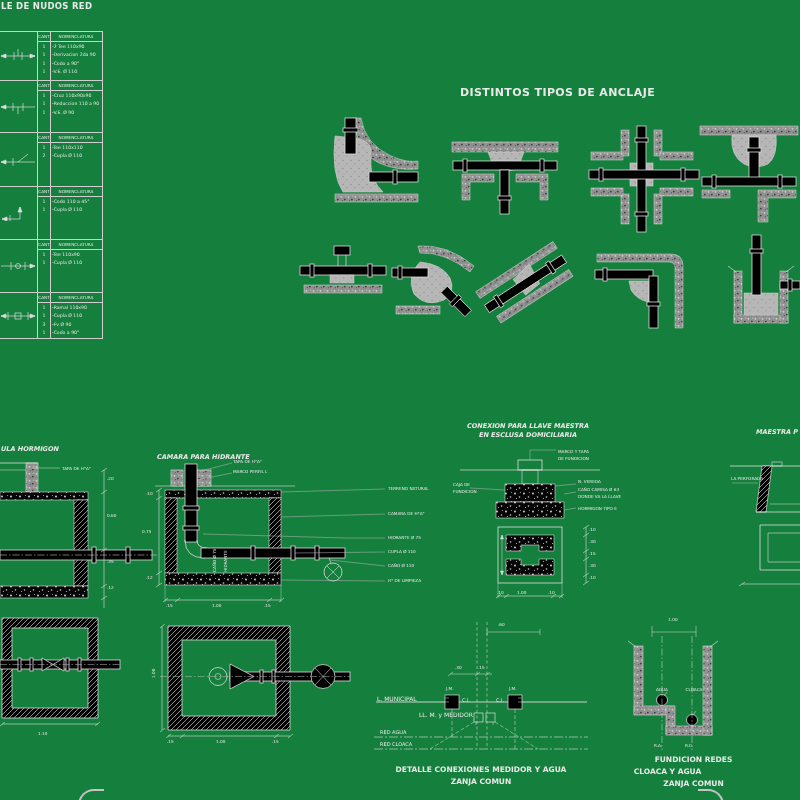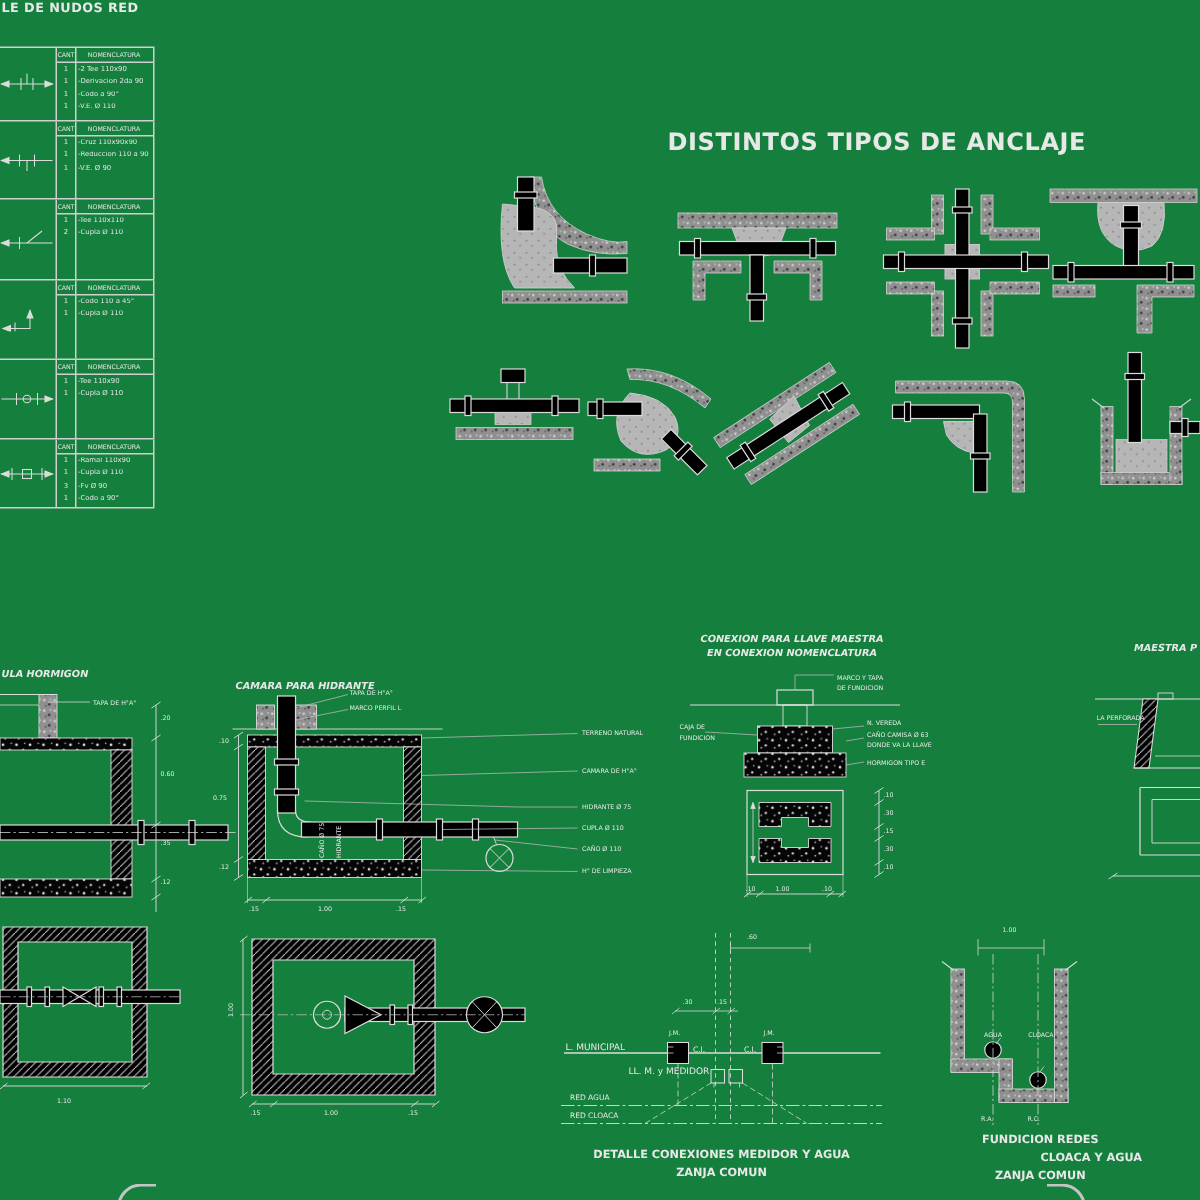--- a/index.html
+++ b/index.html
@@ -6,21 +6,21 @@
   #canvas{position:relative;width:800px;height:800px;background:#15803d;overflow:hidden;font-family:"DejaVu Sans",sans-serif;}
   .lbl{position:absolute;color:#e8e8e8;white-space:nowrap;line-height:1;font-family:"DejaVu Sans",sans-serif;}
   .b{font-weight:bold;}
   .c{text-align:center;}
   .f4{font-size:4.2px;}
   .f5{font-size:5px;}
   .f6{font-size:6px;}
   .f65{font-size:6.5px;font-style:italic;}
   .f7{font-size:7.5px;}
   .f8{font-size:8.5px;letter-spacing:.3px;}
-  .f12{font-size:16px;letter-spacing:.4px;}
+  .f12{font-size:11px;letter-spacing:.4px;}
   .rot{transform:rotate(-90deg);transform-origin:0 0;}
   svg.d{position:absolute;overflow:visible;}
   
   .tbl{position:absolute;left:0;top:31px;width:103px;color:#e4e4e4;}
   .tsec{position:relative;border-top:1px solid #cfcfcf;}
   .tsec.last{border-bottom:1px solid #cfcfcf;}
   .tsym{position:absolute;left:0;top:0;bottom:0;width:37px;display:flex;align-items:center;}
   .tgrid{position:absolute;left:37px;right:0;top:0;bottom:0;border-left:1px solid #cfcfcf;border-right:1px solid #cfcfcf;}
   .vln{position:absolute;left:12px;top:0;bottom:0;border-left:1px solid #cfcfcf;}
   .thead{position:relative;height:9px;border-bottom:1px solid #cfcfcf;display:flex;}
@@ -64,26 +64,26 @@
         <circle cx="3.5" cy="7.5" r="0.6" fill="#bbbbbb"></circle>
       </pattern>
     </defs>
   </svg>
 
   <span class="lbl f8 b" style="left:1px;top:2px">LE DE NUDOS RED</span>
   <span class="lbl f12 b c" style="left:445px;top:87px;width:225px">DISTINTOS TIPOS DE ANCLAJE</span>
   <span class="lbl f65 b" style="left:1px;top:446px">ULA HORMIGON</span>
   <span class="lbl f65 b" style="left:157px;top:454px">CAMARA PARA HIDRANTE</span>
   <span class="lbl f65 b c" style="left:438px;top:423px;width:180px">CONEXION PARA LLAVE MAESTRA</span>
-  <span class="lbl f65 b c" style="left:438px;top:432px;width:180px">EN CONEXION NOMENCLATURA</span>
+  <span class="lbl f65 b c" style="left:438px;top:432px;width:180px">EN ESCLUSA DOMICILIARIA</span>
   <span class="lbl f65 b" style="left:756px;top:429px">MAESTRA P</span>
   <span class="lbl f7 b c" style="left:366px;top:766px;width:230px">DETALLE CONEXIONES MEDIDOR Y AGUA</span>
   <span class="lbl f7 b c" style="left:366px;top:778px;width:230px">ZANJA COMUN</span>
   <span class="lbl f7 b c" style="left:626px;top:756px;width:135px">FUNDICION REDES</span>
-  <span class="lbl f7 b c" style="left:660px;top:768px;width:135px">CLOACA Y AGUA</span>
+  <span class="lbl f7 b c" style="left:600px;top:768px;width:135px">CLOACA Y AGUA</span>
   <span class="lbl f7 b c" style="left:626px;top:780px;width:135px">ZANJA COMUN</span>
 
   <div class="tbl">
     <div class="tsec" style="height:48px">
       <div class="tsym">
         <svg width="36" height="16" viewBox="0 0 36 16">
             <g stroke="#dcdcdc" stroke-width="0.7" fill="none">
               <line x1="1" y1="8" x2="35" y2="8"></line>
               <line x1="14" y1="4" x2="14" y2="12"></line>
               <line x1="22" y1="4" x2="22" y2="12"></line>

